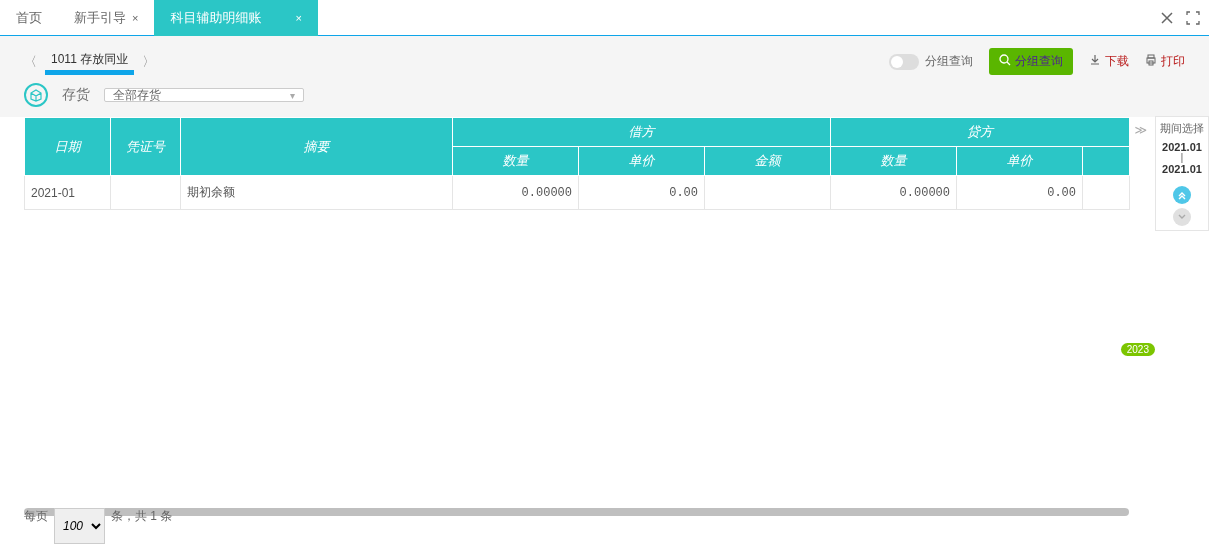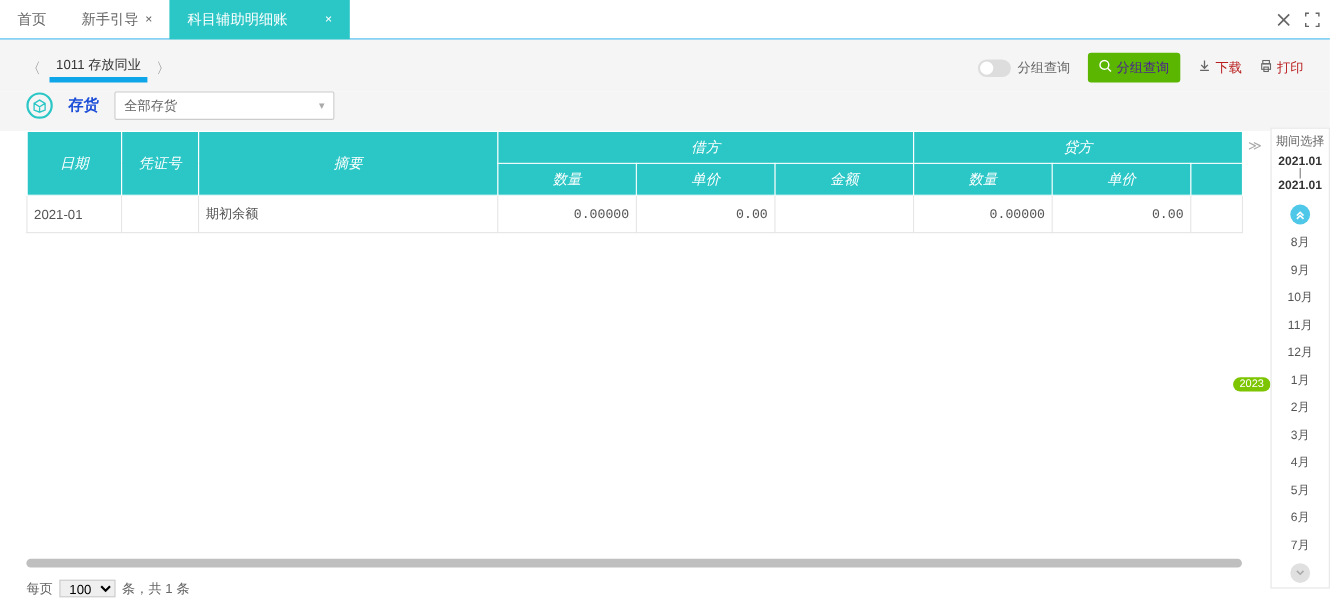--- a/index.html
+++ b/index.html
@@ -21,39 +21,39 @@
   .toolbar-right { margin-left: auto; display: flex; align-items: center; gap: 16px; }
   .toggle-wrap { display: flex; align-items: center; gap: 6px; color: #666; font-size: 12px; }
   .toggle { width: 30px; height: 16px; border-radius: 8px; background: #ddd; position: relative; cursor: pointer; }
   .toggle::after { content: ""; position: absolute; width: 12px; height: 12px; border-radius: 50%; background: #fff; top: 2px; left: 2px; }
   .btn-green { background: #5ab600; color: #4c1d95; border: none; border-radius: 3px; padding: 5px 10px; font-size: 12px; cursor: pointer; display: inline-flex; align-items: center; gap: 4px; font-family: Liberation Serif, serif; }
   .link-btn { color: #b91c1c; font-size: 12px; cursor: pointer; display: inline-flex; align-items: center; gap: 4px; }
   
   
   .filter-row { background: #f5f5f5; padding: 0 24px 10px 24px; display: flex; align-items: center; gap: 14px; }
   .filter-icon-circle { width: 24px; height: 24px; border-radius: 50%; border: 2px solid #2bc6c6; display: flex; align-items: center; justify-content: center; color: #2bc6c6; }
-  .filter-label { color: #1d4ed8; font-size: 14px; font-weight: bold; }
-  .select-box { min-width: 200px; height: 26px; border: 1px solid #ccc; background: #fff; display: flex; align-items: center; justify-content: space-between; padding: 0 8px; font-size: 12px; color: #666; cursor: pointer; border-radius: 2px; }
+  .filter-label { color: #737373; font-size: 14px; }
+  .select-box { min-width: 200px; height: 14px; border: 1px solid #ccc; background: #fff; display: flex; align-items: center; justify-content: space-between; padding: 0 8px; font-size: 12px; color: #666; cursor: pointer; border-radius: 2px; }
   .select-box .chev { color: #aaa; font-size: 10px; }
   
   
   .table-container { margin: 0 24px; position: relative; width: 1105px; }
   table.data { border-collapse: collapse; width: 100%; table-layout: fixed; }
   table.data th { background: #2bc6c6; color: #fff; font-weight: normal; font-size: 13px; text-align: center; padding: 8px 6px; border: 1px solid #fff; font-style: italic; }
   table.data th.halfrow { padding: 5px 6px; }
   table.data td { border: 1px solid #e5e5e5; padding: 8px 6px; font-size: 12px; color: #555; background: #fff; }
   table.data td.num { text-align: right; font-family: Liberation Mono, monospace; }
   .col-expand { position: absolute; right: -18px; top: 6px; color: #aaa; cursor: pointer; font-size: 12px; }
   
   .table-scroll-area { height: 310px; overflow: hidden; position: relative; }
   .hscroll-bar { margin: 0 24px; background: #bfbfbf; height: 8px; border-radius: 4px; width: 1105px; position: absolute; bottom: 36px; left: 0; }
   
   
   .pagination { position: absolute; bottom: 8px; left: 24px; display: flex; gap: 6px; font-size: 12px; color: #666; }
-  .page-select { height: 16px; border: 1px solid #ccc; font-size: 12px; padding: 0 4px; }
+  .page-select { height: 36px; border: 1px solid #ccc; font-size: 12px; padding: 0 4px; font-style: italic; }
   
   
   .period-panel { position: absolute; right: 0; top: 116px; width: 54px; background: #fff; border: 1px solid #e5e5e5; text-align: center; font-size: 11px; z-index: 10; }
   .period-title { padding: 4px 2px; color: #666; }
   .period-range { font-weight: bold; color: #333; padding: 0 2px 6px 2px; line-height: 14px; }
   .period-range .sep { display: block; color: #999; font-size: 10px; line-height: 8px; }
   .period-scroll-up, .period-scroll-down { width: 18px; height: 18px; border-radius: 50%; background: #4fc7e8; color: #fff; margin: 4px auto; display: flex; align-items: center; justify-content: center; cursor: pointer; font-size: 10px; }
   .period-scroll-down { background: #e0e0e0; color: #aaa; }
   .period-item { padding: 5px 0; cursor: pointer; color: #555; }
   .year-badge { position: absolute; right: 54px; background: #7cc500; color: #fff; border-radius: 9px; padding: 1px 6px; font-size: 10px; }
@@ -206,33 +206,19 @@
   <div class="period-range">
     <span>2021.01</span>
     <span class="sep">|</span>
     <span>2021.01</span>
   </div>
   <div class="period-scroll-up">
     <svg width="10" height="10" viewBox="0 0 10 10">
         <path d="M2 6 L5 3 L8 6 M2 9 L5 6 L8 9" stroke="#fff" fill="none" stroke-width="1.4"></path>
       </svg>
   </div>
-  <div id="period-items">
-      <div class="period-item">8月</div>
-      <div class="period-item">9月</div>
-      <div class="period-item">10月</div>
-      <div class="period-item">11月</div>
-      <div class="period-item">12月</div>
-      <div class="period-item">1月</div>
-      <div class="period-item">2月</div>
-      <div class="period-item">3月</div>
-      <div class="period-item">4月</div>
-      <div class="period-item">5月</div>
-      <div class="period-item">6月</div>
-      <div class="period-item">7月</div>
-    </div>
   <div class="period-scroll-down">
     <svg width="10" height="10" viewBox="0 0 10 10">
         <path d="M2 3 L5 6 L8 3" stroke="#aaa" fill="none" stroke-width="1.4"></path>
       </svg>
   </div>
 </div>
 <span class="year-badge" style="top:343px">2023</span>
 
 </body></html>

